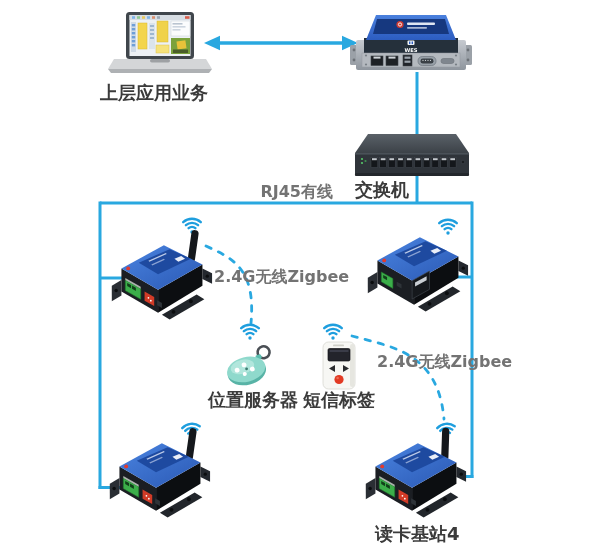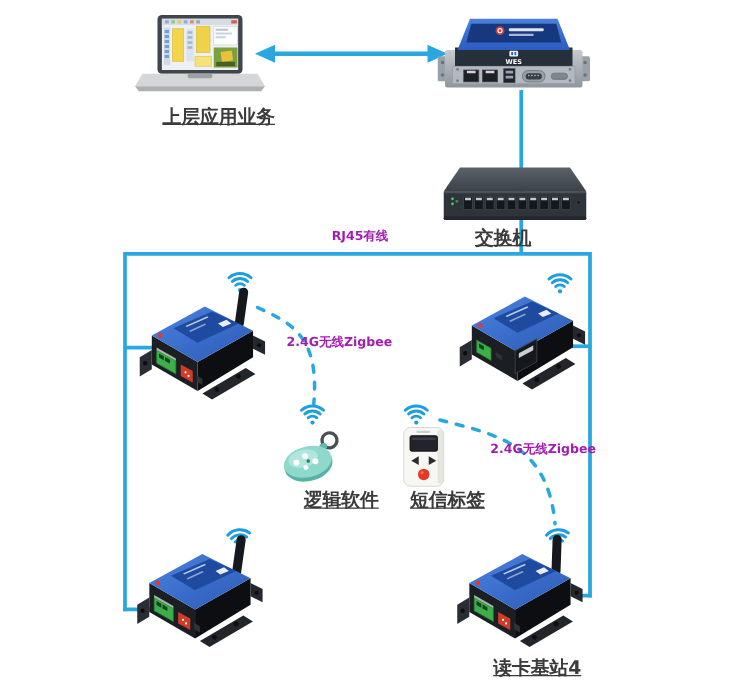--- a/index.html
+++ b/index.html
@@ -2,26 +2,26 @@
 <html><head>
 <meta charset="utf-8">
 <style>
   html,body{margin:0;padding:0;background:#ffffff;}
   #stage{
     position:relative;width:600px;height:552px;background:#ffffff;overflow:hidden;
     font-family:"DejaVu Sans","Liberation Sans",sans-serif;
   }
   .abs{position:absolute;}
   .lbl{
-    position:absolute;color:#3b3b3b;font-weight:700;font-size:15px;
-    text-align:right;line-height:20px;white-space:nowrap;text-decoration:underline;
+    position:absolute;color:#3b3b3b;font-weight:700;font-size:18px;
+    text-align:left;line-height:20px;white-space:nowrap;
   }
   .ann{
-    position:absolute;color:#a21caf;font-weight:700;font-size:10px;
-    text-align:center;white-space:nowrap;
+    position:absolute;color:#737373;font-weight:700;font-size:16px;
+    text-align:right;white-space:nowrap;
   }
   svg{display:block;}
   .solid{stroke:#29a8e0;stroke-width:3;fill:none;}
   .dash{stroke:#29a8e0;stroke-width:2.8;fill:none;stroke-linecap:round;stroke-dasharray:5.5 8;}
   .wifi{stroke:#1e9ede;stroke-width:2.4;fill:none;stroke-linecap:round;}
 </style>
 </head>
 <body>
 
 <div id="stage">
@@ -286,21 +286,21 @@
       <ellipse cx="24" cy="27" rx="19.5" ry="13" fill="#58b3a6"></ellipse>
       <ellipse cx="24" cy="24.5" rx="19.5" ry="12.3" fill="#8fd9cc"></ellipse>
       <ellipse cx="21" cy="21" rx="12" ry="7" fill="#b9e8e0" opacity="0.8"></ellipse>
       <circle cx="15" cy="23" r="2.4" fill="#ffffff"></circle>
       <circle cx="23" cy="19.5" r="2.4" fill="#ffffff"></circle>
       <circle cx="21.5" cy="28.5" r="2" fill="#ffffff"></circle>
       <circle cx="30" cy="25.5" r="2.4" fill="#ffffff"></circle>
       <circle cx="24.5" cy="24" r="1.4" fill="#3e7a70"></circle>
     </g>
   </svg>
-  <div class="lbl" style="left:208px;top:390px;width:95px">逻辑软件</div>
+  <div class="lbl" style="left:208px;top:390px;width:95px">位置服务器</div>
 
   <svg class="abs" style="left:318px;top:340px" width="42" height="52" viewBox="0 0 42 52">
     <rect x="5" y="2" width="32" height="47" rx="5.5" fill="#f7f7f4" stroke="#d8d8d2" stroke-width="0.8"></rect>
     <rect x="32" y="4" width="4.5" height="43" rx="2.2" fill="#e6e6e0"></rect>
     <rect x="15" y="4.5" width="11" height="1.8" rx="0.9" fill="#cfcfc8"></rect>
     <rect x="10" y="8.5" width="22" height="12.5" rx="1.5" fill="#23242b" stroke="#15161a" stroke-width="0.7"></rect>
     <rect x="11.5" y="10" width="19" height="2" fill="#3a3c48"></rect>
     <polygon points="11,28.5 17,25 17,32" fill="#2a2b2f"></polygon>
     <polygon points="31,28.5 25,25 25,32" fill="#2a2b2f"></polygon>
     <circle cx="21" cy="39.5" r="4.6" fill="#e23a24"></circle>

